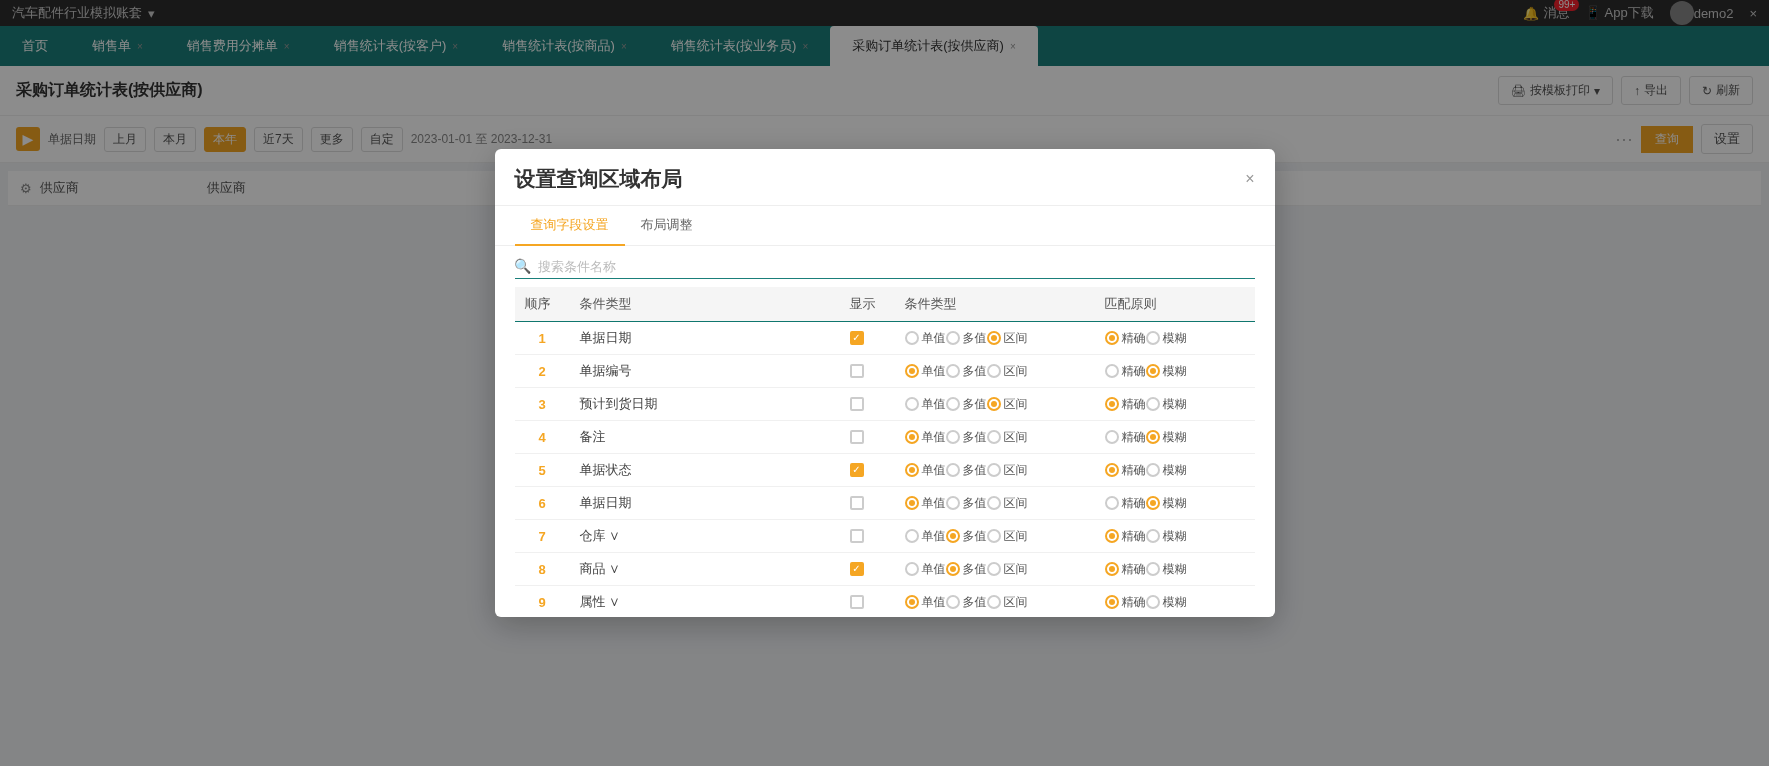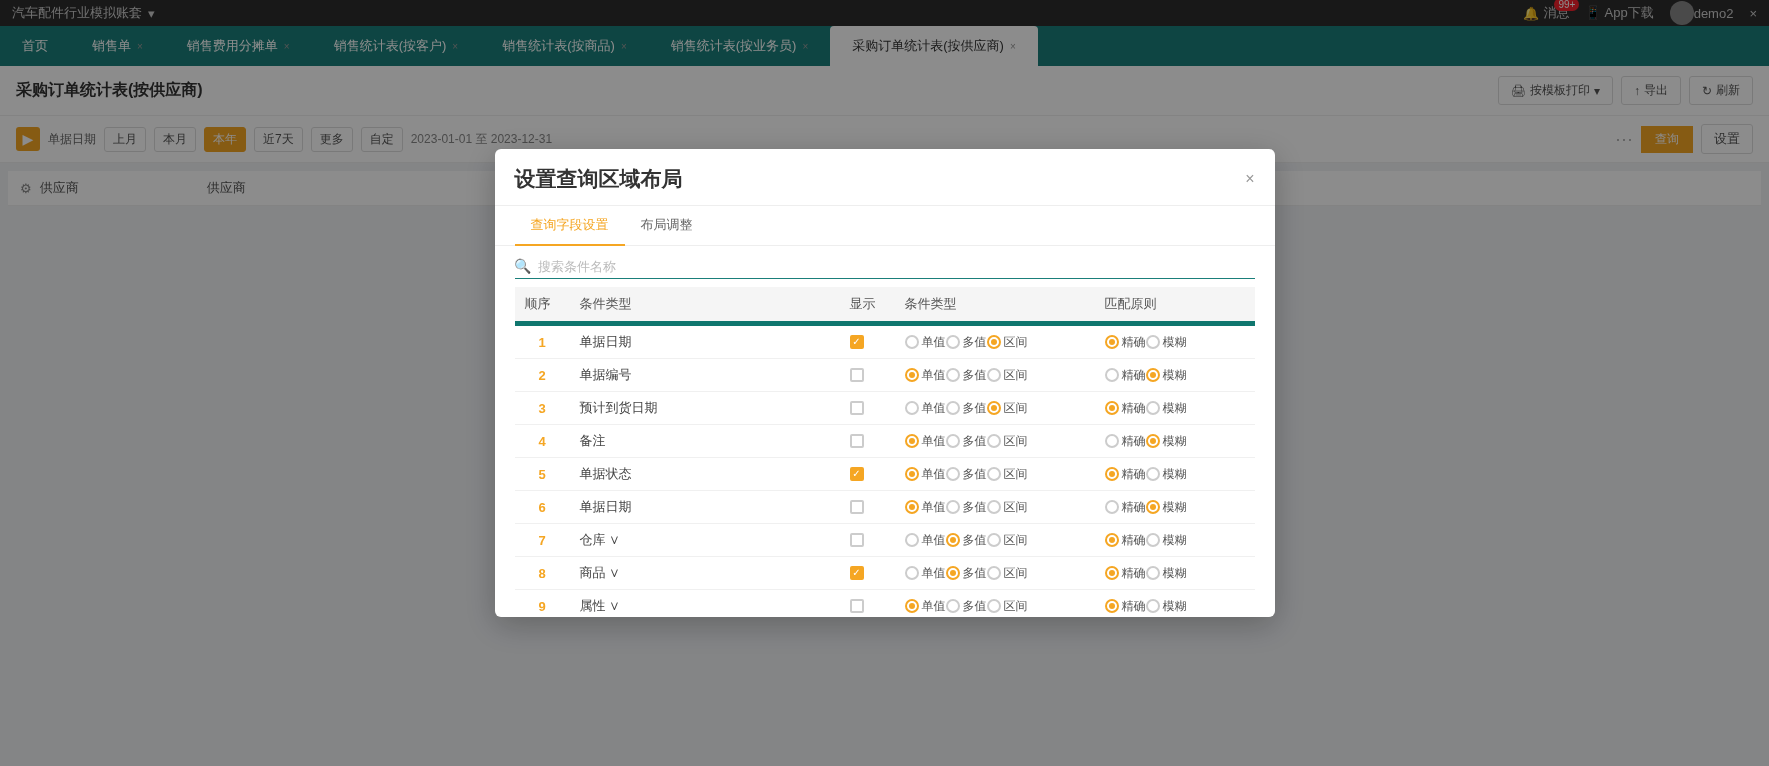--- a/index.html
+++ b/index.html
@@ -169,21 +169,21 @@
       width: 100%;
       border-collapse: collapse;
       font-size: 13px;
     }
     .modal-table thead th {
       background: #f5f5f5;
       padding: 8px 10px;
       text-align: left;
       color: #555;
       font-weight: normal;
-      border-bottom: 5px solid #0f766e;
+      border-bottom: 1px solid #0f766e;
       position: sticky;
       top: 0;
     }
     .modal-table tbody td {
       padding: 7px 10px;
       border-bottom: 1px solid #f0f0f0;
       color: #444;
       vertical-align: middle;
     }
 

